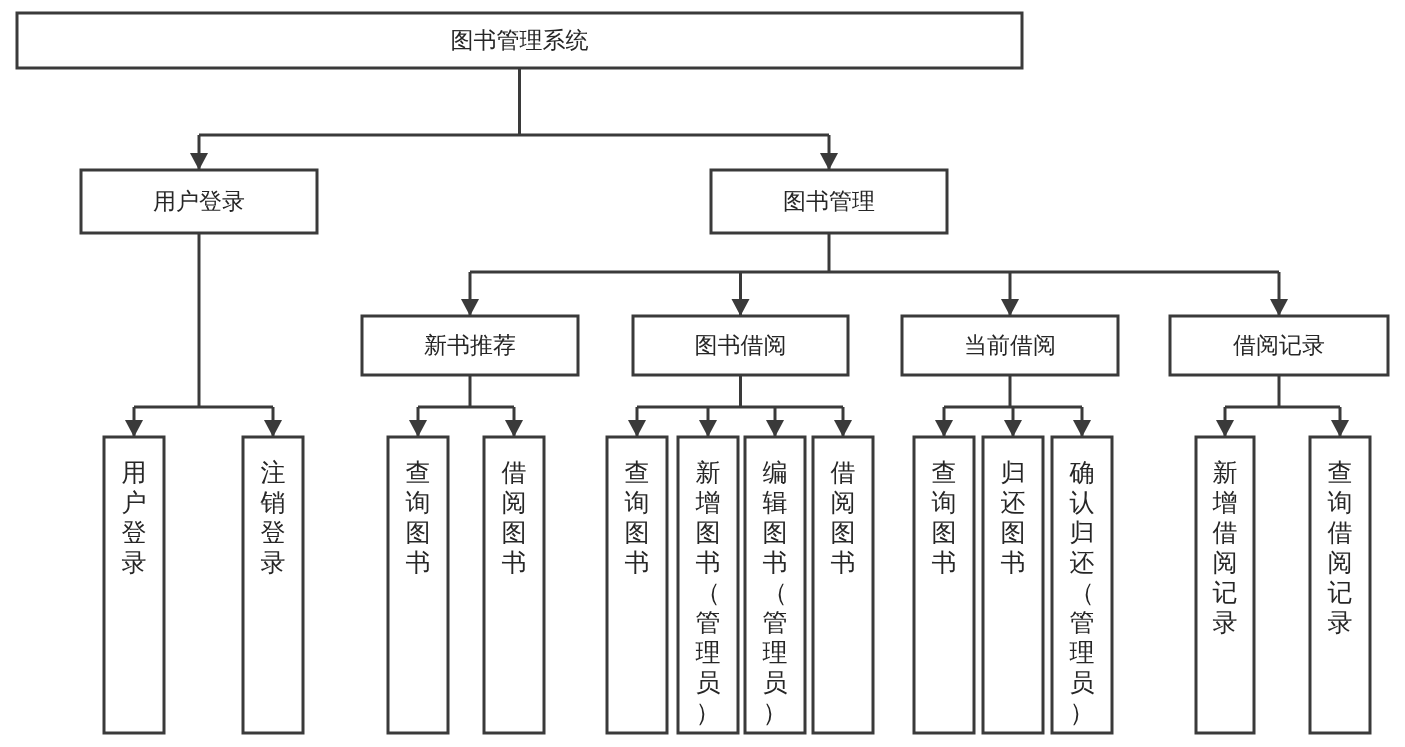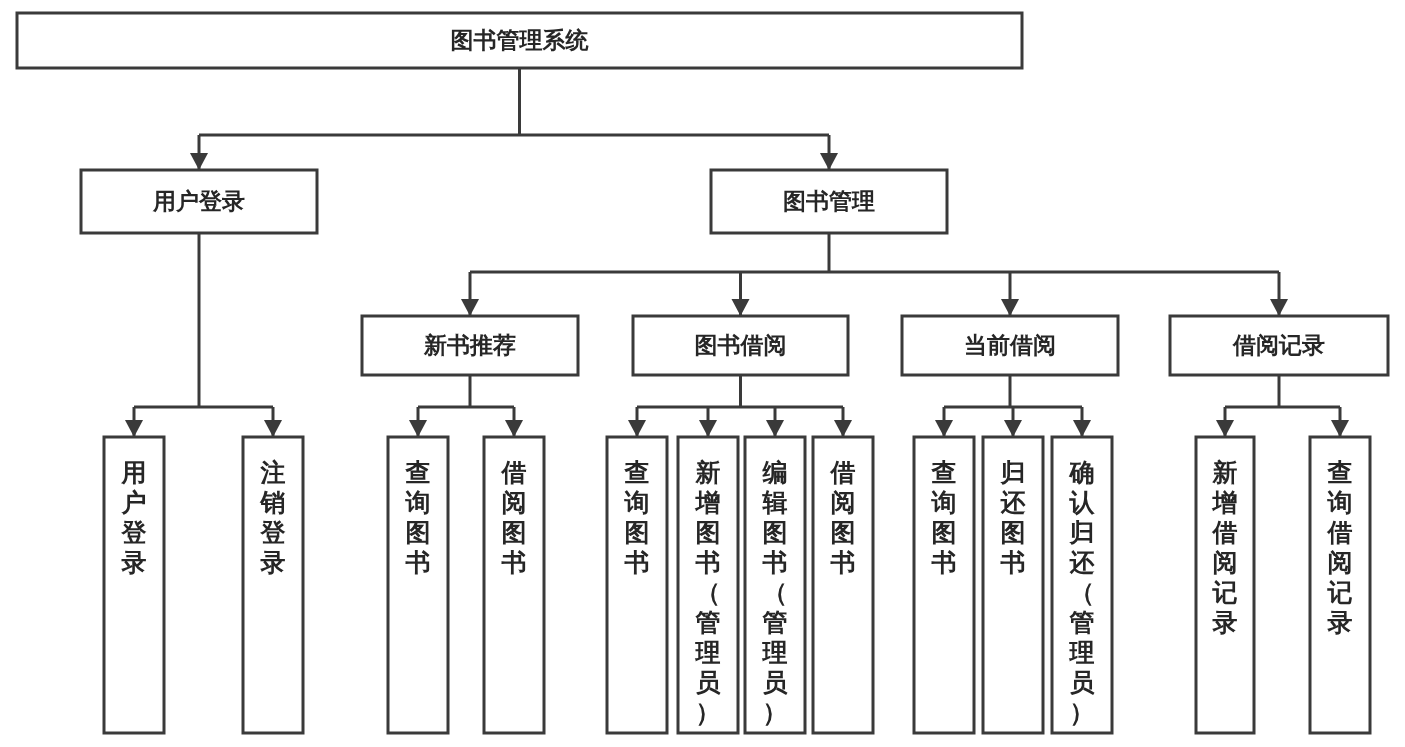--- a/index.html
+++ b/index.html
@@ -14,21 +14,20 @@
     position: relative;
     overflow: hidden;
     font-family: "DejaVu Sans", "Liberation Sans", sans-serif;
   }
   #diagram-root {
     position: absolute;
     left: 0;
     top: 0;
     width: 1405px;
     height: 650px;
-    font-weight: bold;
   }
   svg.diagram-svg {
     display: block;
     width: 1405px;
     height: 747px;
   }
   .node-rect {
     fill: #ffffff;
     stroke: #3a3a3a;
     stroke-width: 3;

